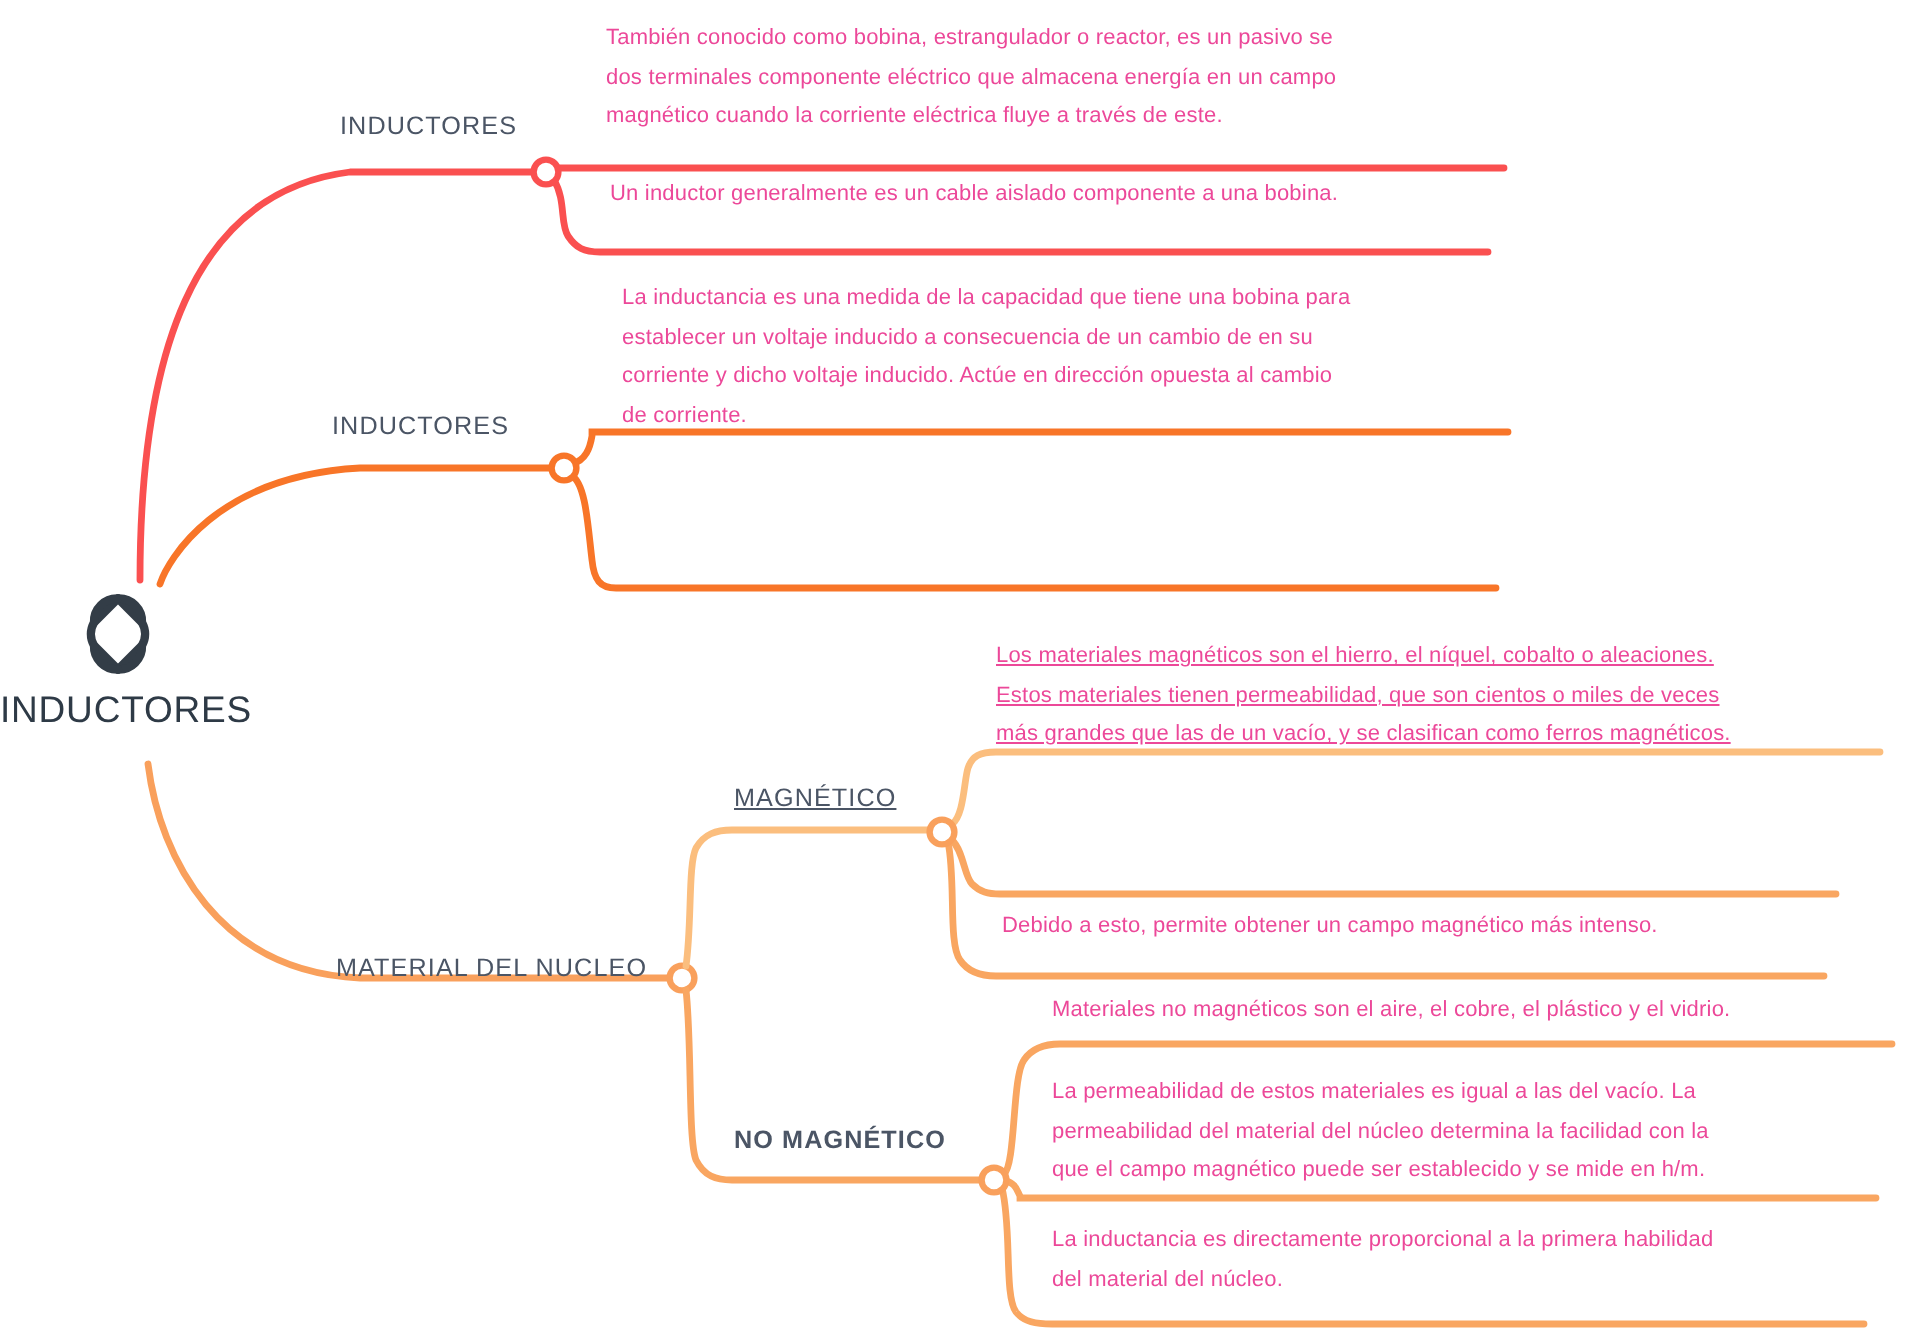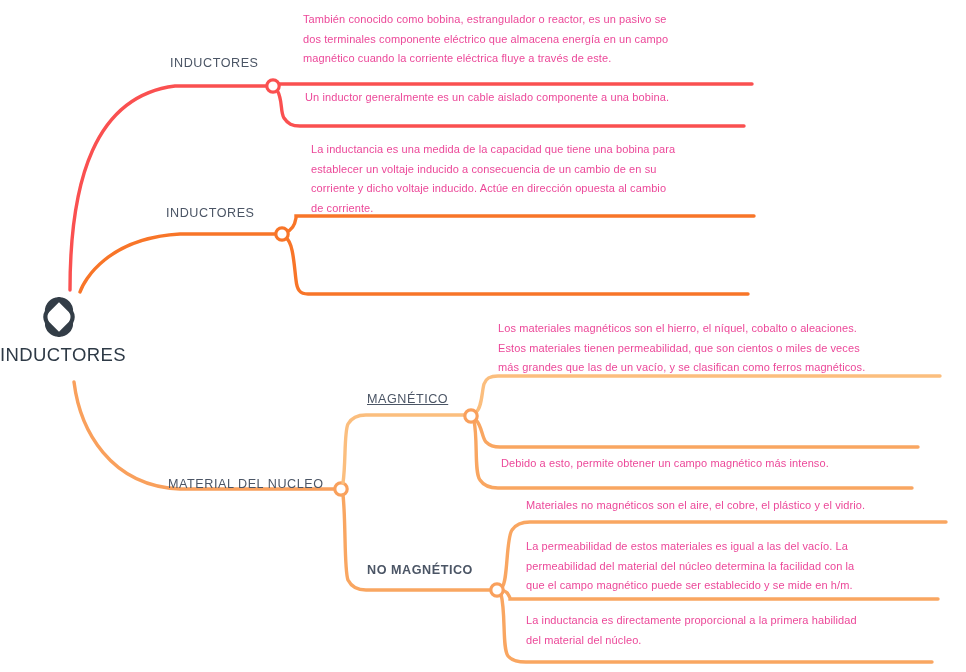--- a/index.html
+++ b/index.html
@@ -138,21 +138,21 @@
 magnético cuando la corriente eléctrica fluye a través de este.</div>
 
   <div class="leaf-text" style="left:305px; top:88px; width:460px;">Un inductor generalmente es un cable aislado componente a una bobina.</div>
 
   <div class="leaf-text" style="left:311px; top:140px; width:460px;">La inductancia es una medida de la capacidad que tiene una bobina para
 establecer un voltaje inducido a consecuencia de un cambio de en su
 corriente y dicho voltaje inducido. Actúe en dirección opuesta al cambio
 de corriente.</div>
 
 
-  <div class="leaf-text" style="left:498px; top:319px; width:450px;">Los materiales magnéticos son el hierro, el níquel, cobalto o aleaciones.
+  <div class="leaf-text" style="left:498px; top:319px; width:450px;text-decoration:underline;">Los materiales magnéticos son el hierro, el níquel, cobalto o aleaciones.
 Estos materiales tienen permeabilidad, que son cientos o miles de veces
 más grandes que las de un vacío, y se clasifican como ferros magnéticos.</div>
 
 
   <div class="leaf-text" style="left:526px; top:496px; width:430px;">Materiales no magnéticos son el aire, el cobre, el plástico y el vidrio.</div>
 
   <div class="leaf-text" style="left:501px; top:454px; width:440px;">Debido a esto, permite obtener un campo magnético más intenso.</div>
 
   <div class="leaf-text" style="left:526px; top:611px; width:430px;">La inductancia es directamente proporcional a la primera habilidad
 del material del núcleo.</div>

